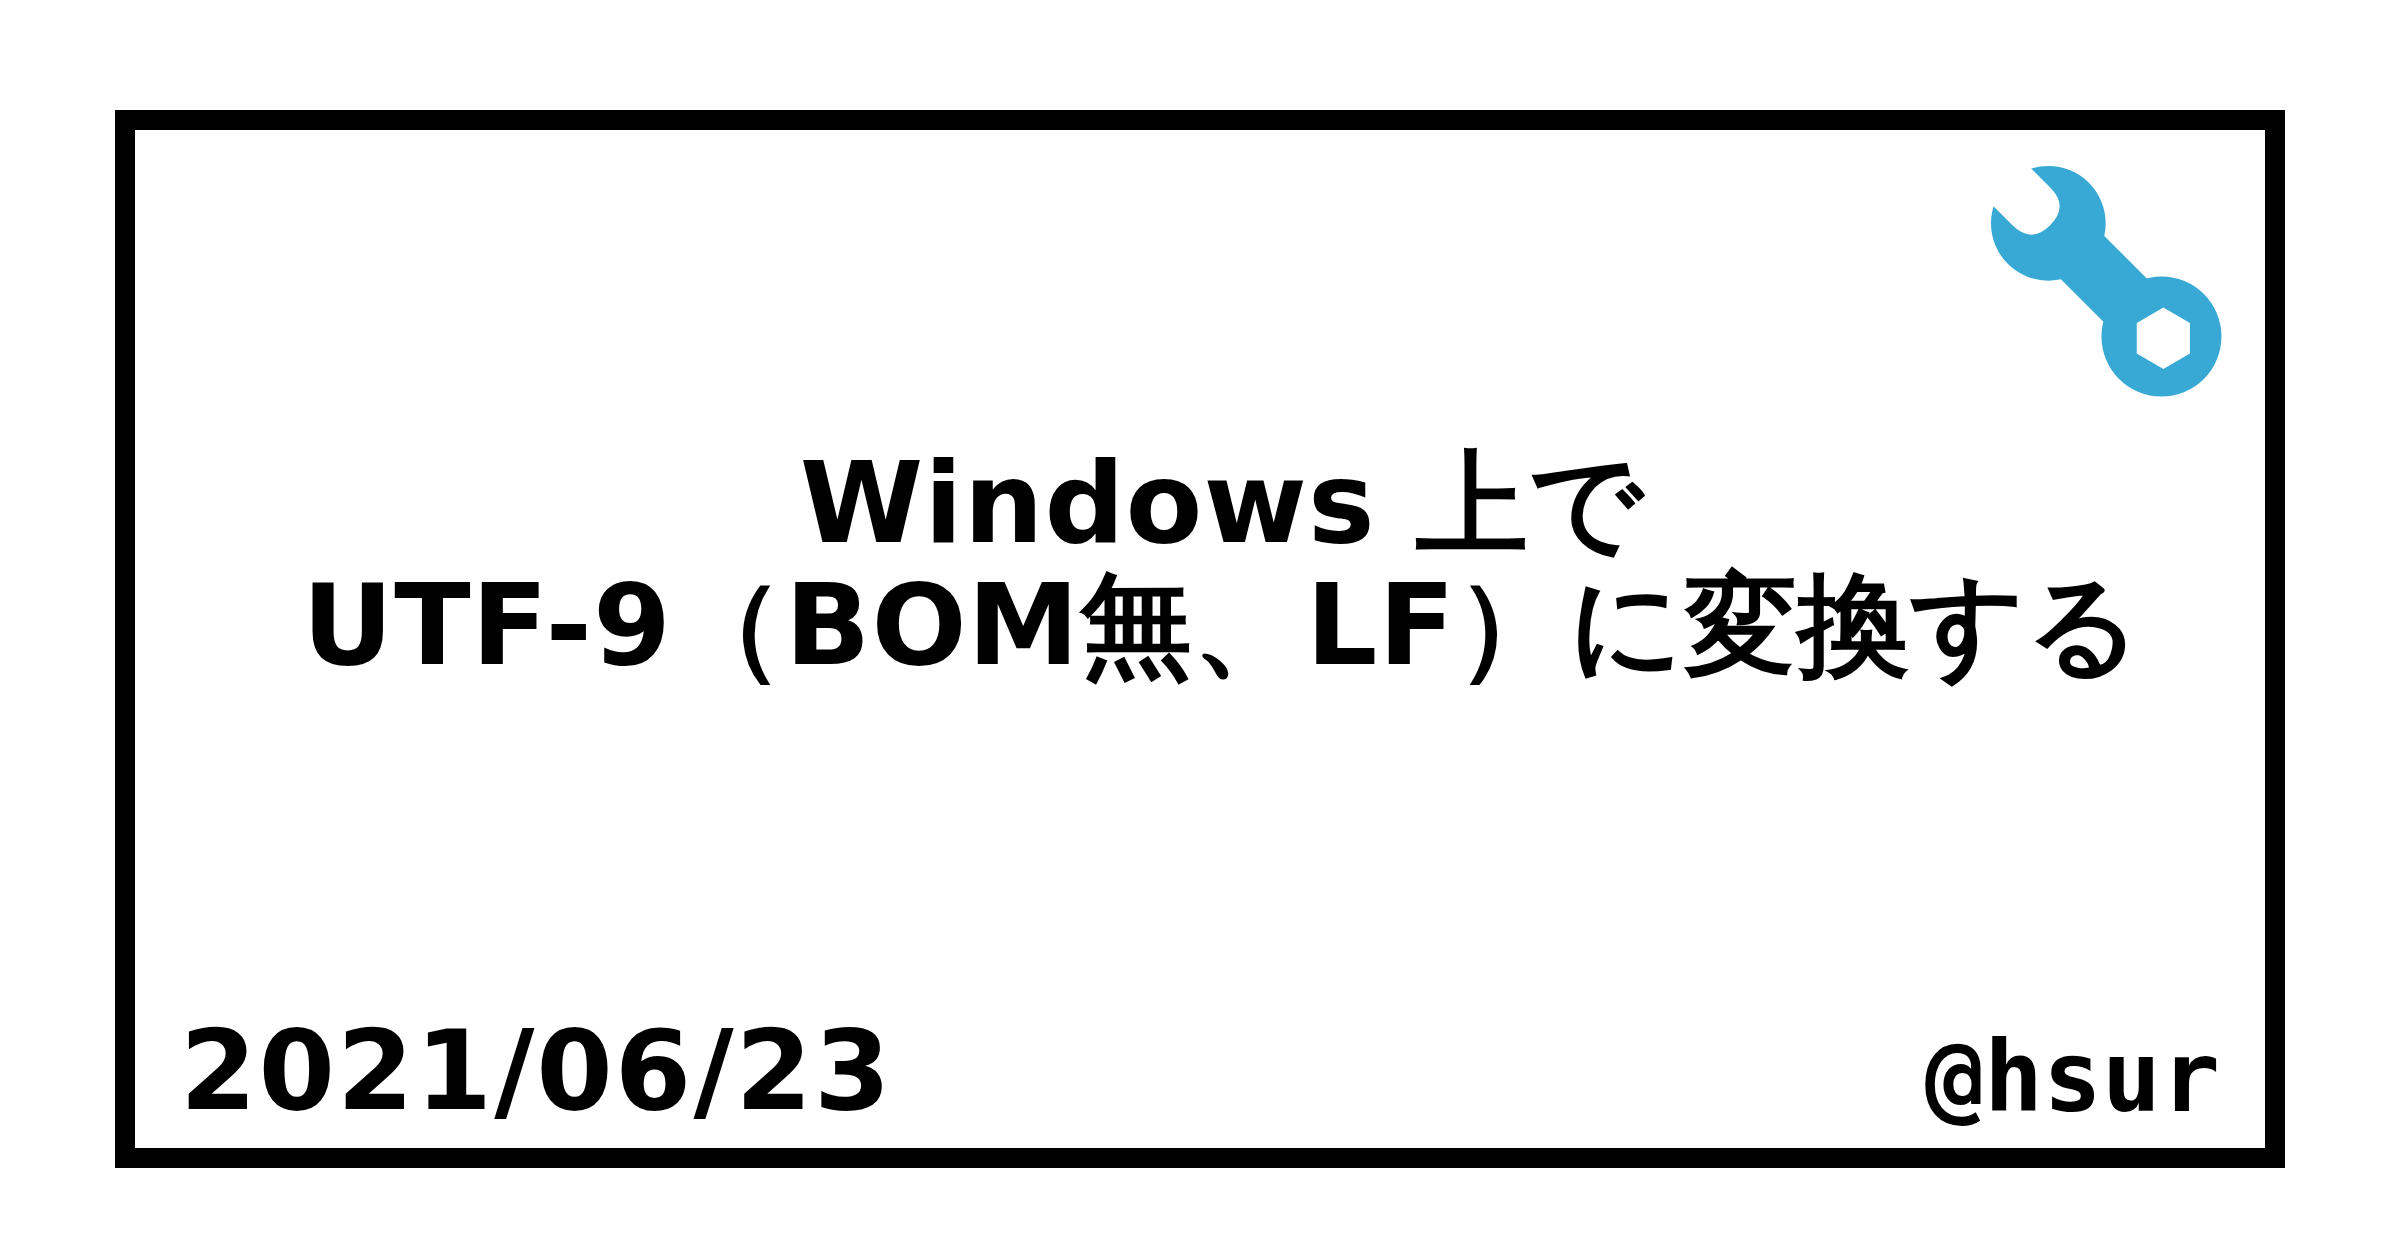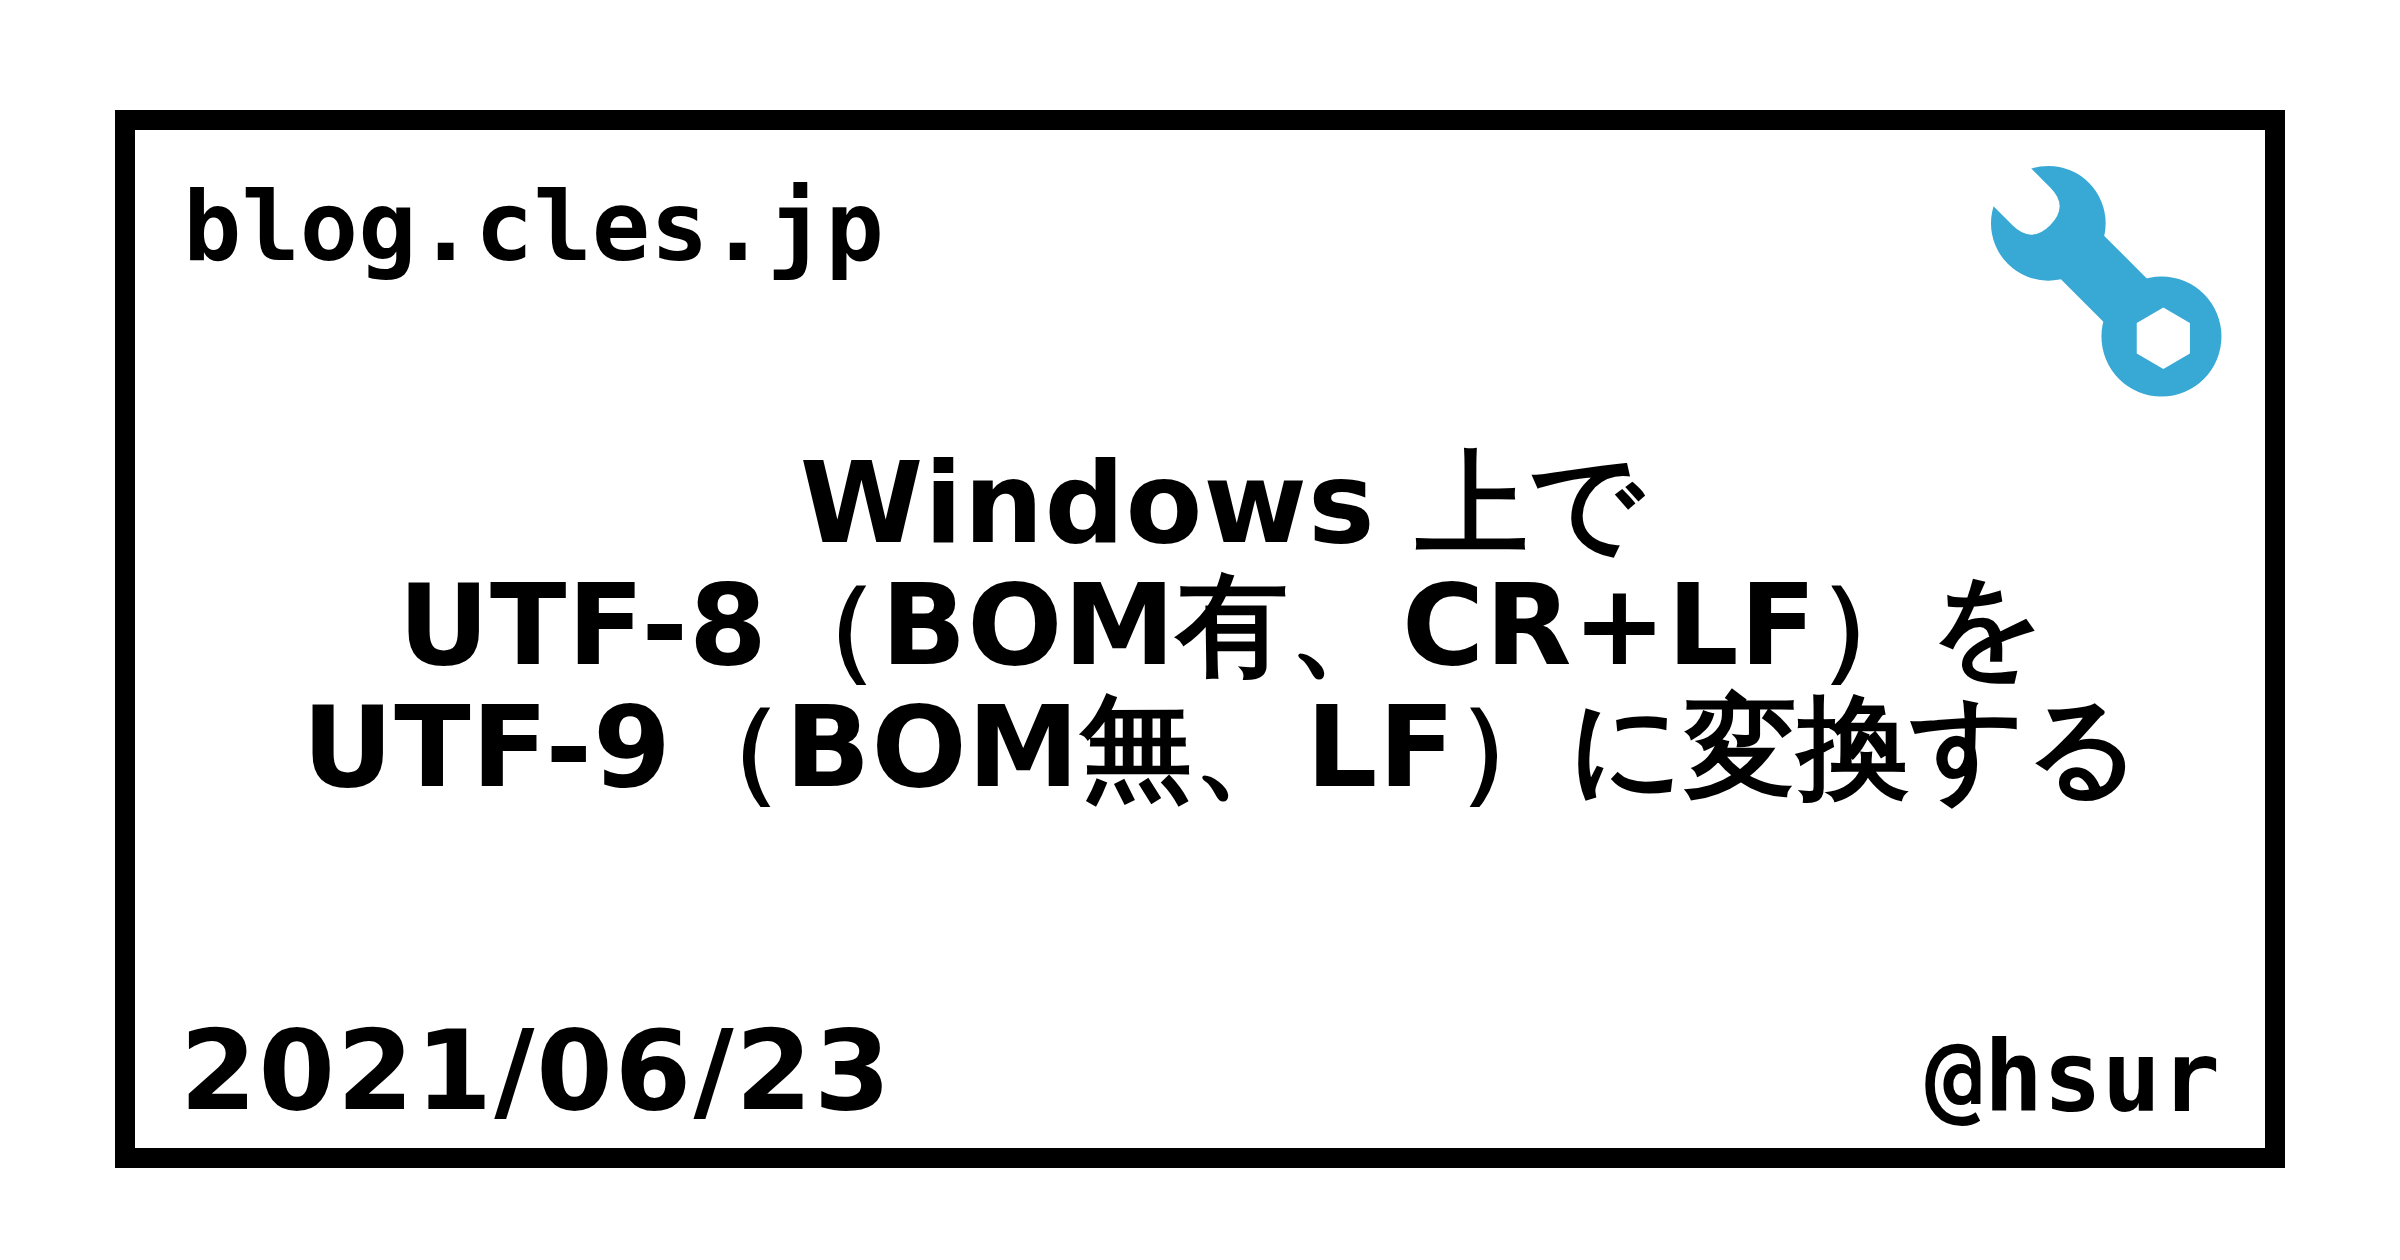--- a/index.html
+++ b/index.html
@@ -78,35 +78,33 @@
     color: #000000;
     white-space: nowrap;
     margin-top: 39px;
   }
 </style>
 </head>
 <body>
 
 <div class="card">
 
-  <div class="site">blog.cles.jp</div>
 
   <svg class="wrench" viewBox="0 0 240 240" xmlns="http://www.w3.org/2000/svg">
     <g transform="rotate(-45 120 120)">
       <circle class="accent-fill" cx="120" cy="62" r="43" fill="#38A8D5"></circle>
       <rect class="accent-fill" x="97" y="62" width="46" height="118" fill="#38A8D5"></rect>
       <circle class="accent-fill" cx="120" cy="182" r="45" fill="#38A8D5"></circle>
       <path d="M100 -4 L100 44 Q100 64 120 64 Q140 64 140 44 L140 -4 Z" fill="#FFFFFF"></path>
       <polygon points="142.2,190 126,206.2 103.7,200.3 97.8,178 114,161.8 136.3,167.7" fill="#FFFFFF"></polygon>
     </g>
   </svg>
 
   <div class="title">
     <div class="title-line">Windows 上で</div>
-    <div class="title-line">UTF-8（BOM有、CR+LF）を</div>
     <div class="title-line">UTF-9（BOM無、LF）に変換する</div>
   </div>
 
   <div class="footer">
     <div class="date">2021/06/23</div>
     <div class="author">@hsur</div>
   </div>
 
 </div>
 

